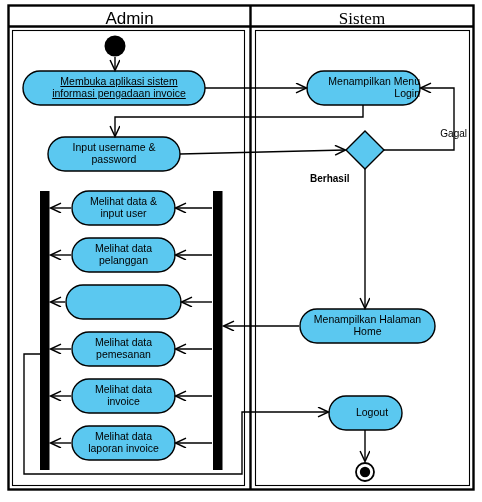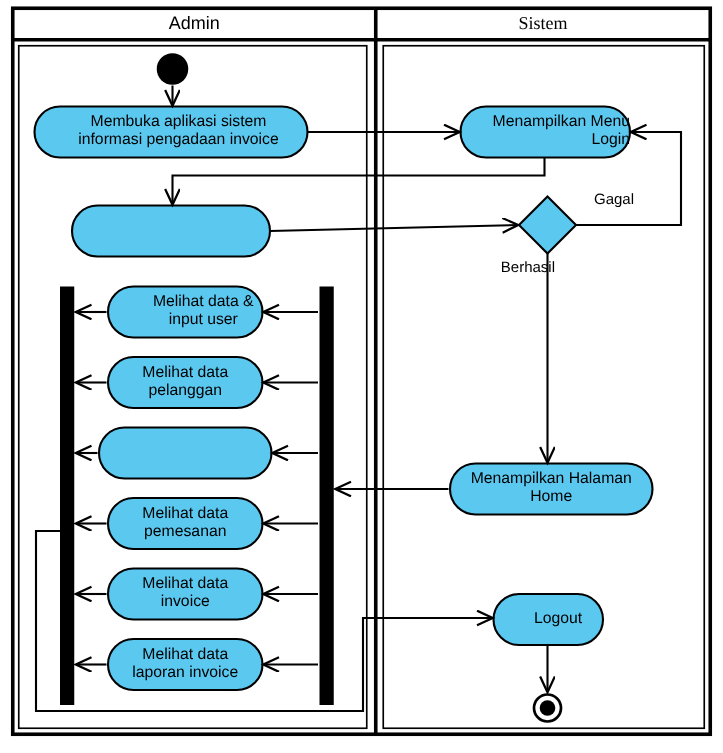--- a/index.html
+++ b/index.html
@@ -1,21 +1,21 @@
 <!DOCTYPE html>
 <html><head>
 <meta charset="utf-8">
 <style>
   html,body{margin:0;padding:0;background:#ffffff;}
   body{width:482px;height:502px;font-family:"Liberation Sans",sans-serif;}
   #stage{position:relative;width:482px;height:502px;overflow:hidden;background:#fff;}
   svg{position:absolute;left:0;top:0;}
   .lbl{position:absolute;font-family:"Liberation Sans",sans-serif;color:#000;
        text-align:center;line-height:1.12;white-space:pre;}
-  .swimlane-title{font-size:12px;}
+  .swimlane-title{font-size:17px;}
   .node-text{font-size:10.5px;}
   .guard-text{font-size:10px;}
 </style>
 </head>
 <body>
 
 <div id="stage">
 
   <svg width="482" height="502">
     <defs>
@@ -82,36 +82,38 @@
 
     <g>
       <circle cx="365" cy="472" r="9" fill="#fff" stroke="#000" stroke-width="1.8"></circle>
       <circle cx="365" cy="472" r="5.2" fill="#000"></circle>
     </g>
   </svg>
 
   <div class="lbl swimlane-title" style="left:9px;top:9px;width:241px;">Admin</div>
   <div class="lbl swimlane-title" style="left:251px;top:9px;width:222px;font-family:Liberation Serif, serif;">Sistem</div>
 
-  <div class="lbl node-text" style="left:23px;top:76px;width:192px;">Membuka aplikasi sistem
+  <div class="lbl node-text" style="left:23px;top:76px;width:192px;text-decoration:underline;">Membuka aplikasi sistem
 informasi pengadaan invoice</div>
   <div class="lbl node-text" style="left:307px;top:76px;width:113px;text-align:right;">Menampilkan Menu
 Login</div>
+  <div class="lbl node-text" style="left:48px;top:142px;width:132px;">Input username &amp;
+password</div>
 
-  <div class="lbl node-text" style="left:72px;top:196px;width:103px;margin-left:12px;">Melihat data &amp;
+  <div class="lbl node-text" style="left:72px;top:196px;width:103px;">Melihat data &amp;
 input user</div>
   <div class="lbl node-text" style="left:72px;top:243px;width:103px;">Melihat data
 pelanggan</div>
   <div class="lbl node-text" style="left:72px;top:337px;width:103px;">Melihat data
 pemesanan</div>
   <div class="lbl node-text" style="left:72px;top:384px;width:103px;">Melihat data
 invoice</div>
   <div class="lbl node-text" style="left:72px;top:431px;width:103px;">Melihat data
 laporan invoice</div>
 
   <div class="lbl node-text" style="left:300px;top:314px;width:135px;">Menampilkan Halaman
 Home</div>
   <div class="lbl node-text" style="left:329px;top:407px;width:86px;">Logout</div>
 
-  <div class="lbl guard-text" style="left:396px;top:128px;width:50px;text-align:left;">Gagal</div>
-  <div class="lbl guard-text" style="left:310px;top:173px;width:60px;text-align:right;">Berhasil</div>
+  <div class="lbl guard-text" style="left:417px;top:128px;width:50px;text-align:right;">Gagal</div>
+  <div class="lbl guard-text" style="left:310px;top:173px;width:60px;text-align:left;font-weight:bold;">Berhasil</div>
 
 </div>
 
 </body></html>

